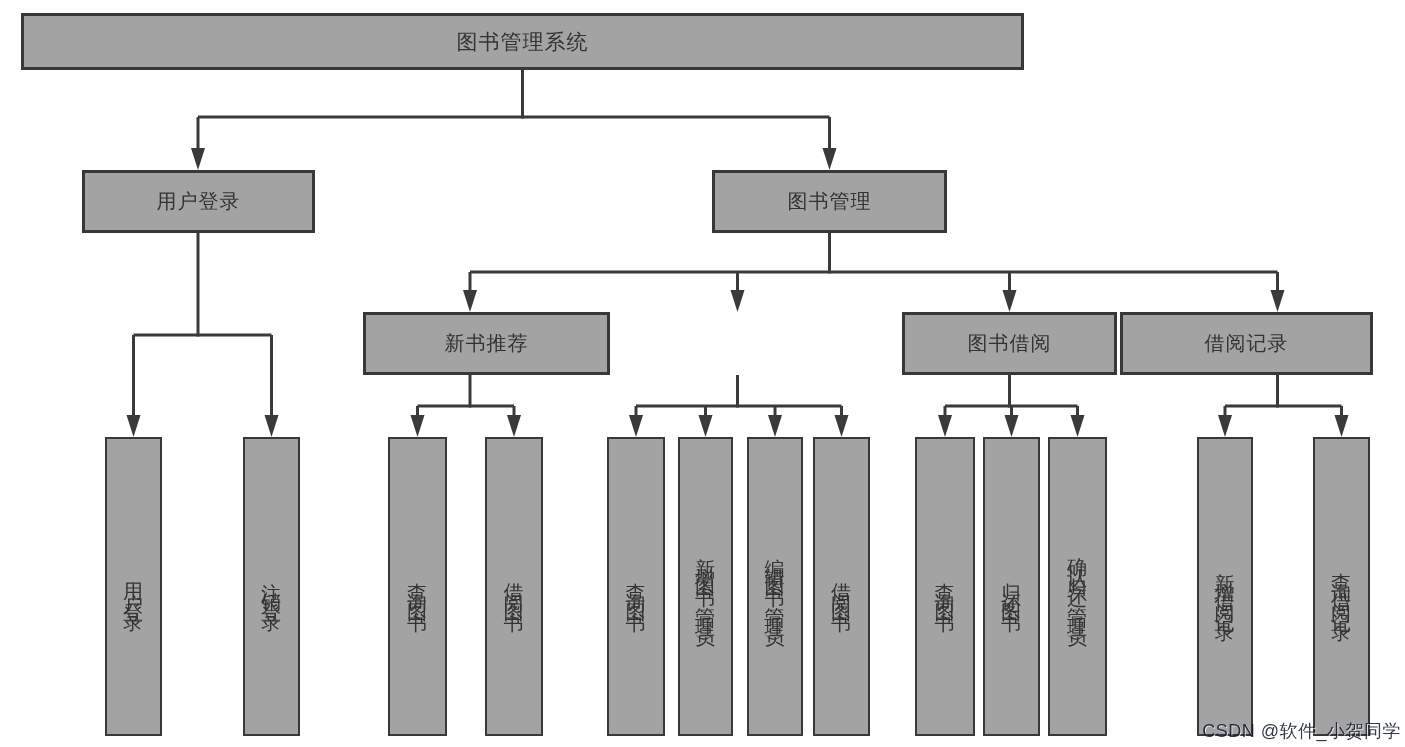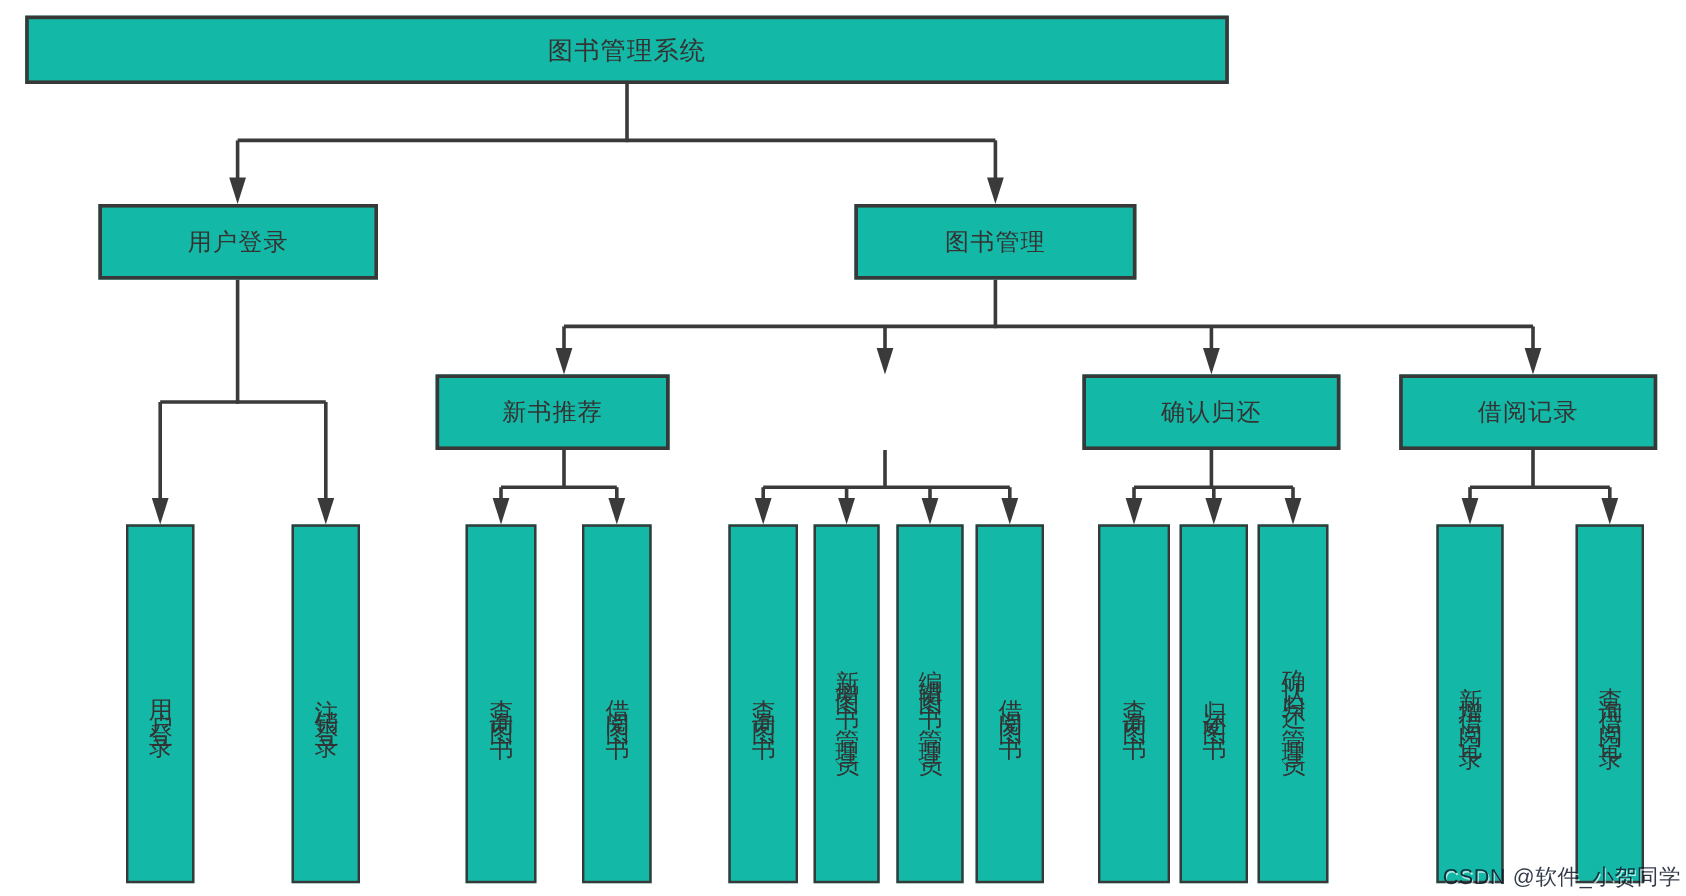--- a/index.html
+++ b/index.html
@@ -13,21 +13,21 @@
   }
   #wires {
     position: absolute;
     left: 0; top: 0;
     width: 1405px; height: 747px;
     pointer-events: none;
   }
   .node {
     position: absolute;
     box-sizing: border-box;
-    background: #14b8a6;
+    background: #a3a3a3;
     border: 3px solid #383838;
     display: flex;
     align-items: center;
     justify-content: center;
     color: #333333;
     font-size: 20px;
     letter-spacing: 1px;
     white-space: nowrap;
   }
   .node.root { font-size: 21px; }
@@ -124,27 +124,27 @@
     <span>图书管理系统</span>
   </div>
 
   <div class="node" style="left:82px; top:170px; width:233px; height:63px;">
     <span>用户登录</span>
   </div>
   <div class="node" style="left:712px; top:170px; width:235px; height:63px;text-align:center;">
     <span>图书管理</span>
   </div>
 
-  <div class="node" style="left:363px; top:312px; width:195px; height:63px;">
+  <div class="node" style="left:363px; top:312px; width:247px; height:63px;">
     <span>新书推荐</span>
   </div>
   <div class="node" style="left:902px; top:312px; width:215px; height:63px;">
-    <span>确认归还</span>
+    <span>图书借阅</span>
   </div>
-  <div class="node" style="left:1166px; top:312px; width:215px; height:63px;text-align:right;">
+  <div class="node" style="left:1120px; top:312px; width:253px; height:63px;text-align:right;">
     <span>借阅记录</span>
   </div>
 
   <div class="node leaf" style="left:105px; top:437px; width:57px; height:299px;">
     <span class="vtext">用户登录</span>
   </div>
   <div class="node leaf" style="left:243px; top:437px; width:57px; height:299px;">
     <span class="vtext">注销登录</span>
   </div>
 

